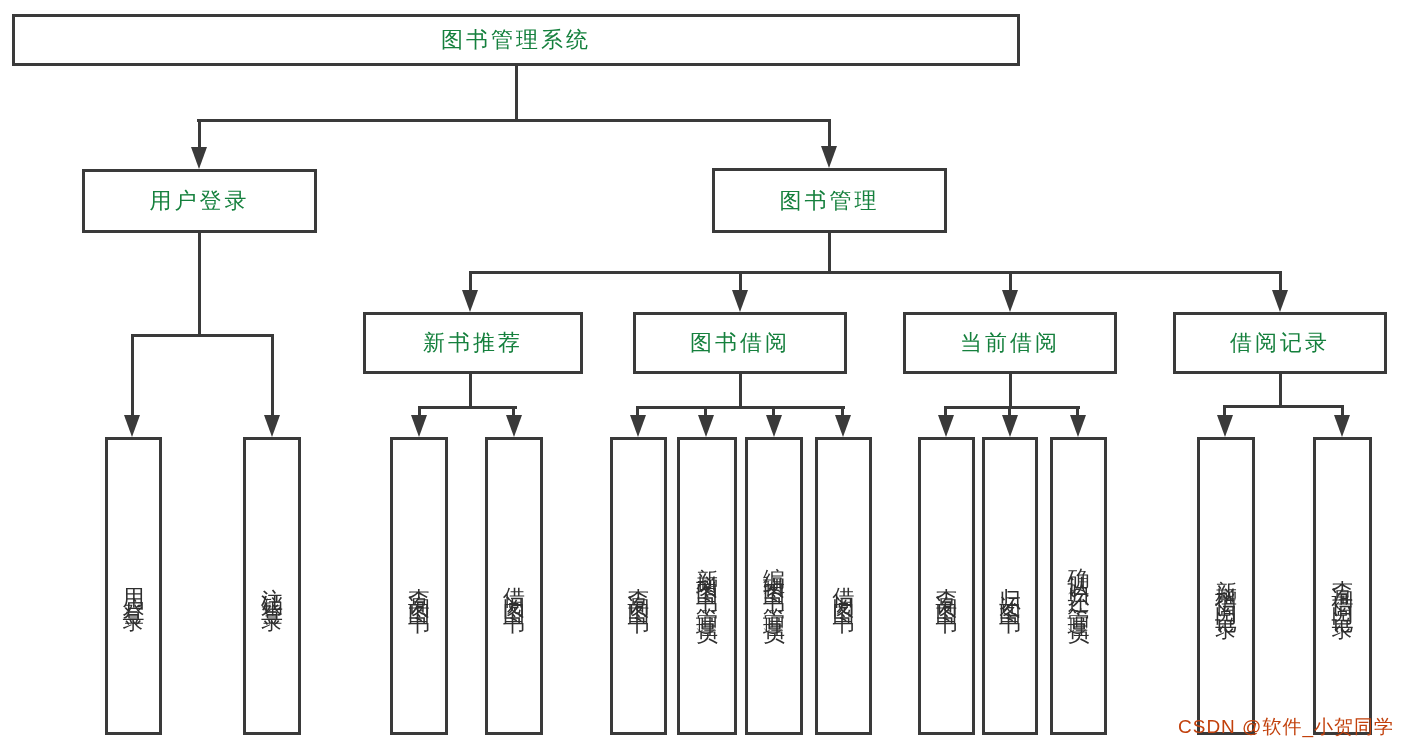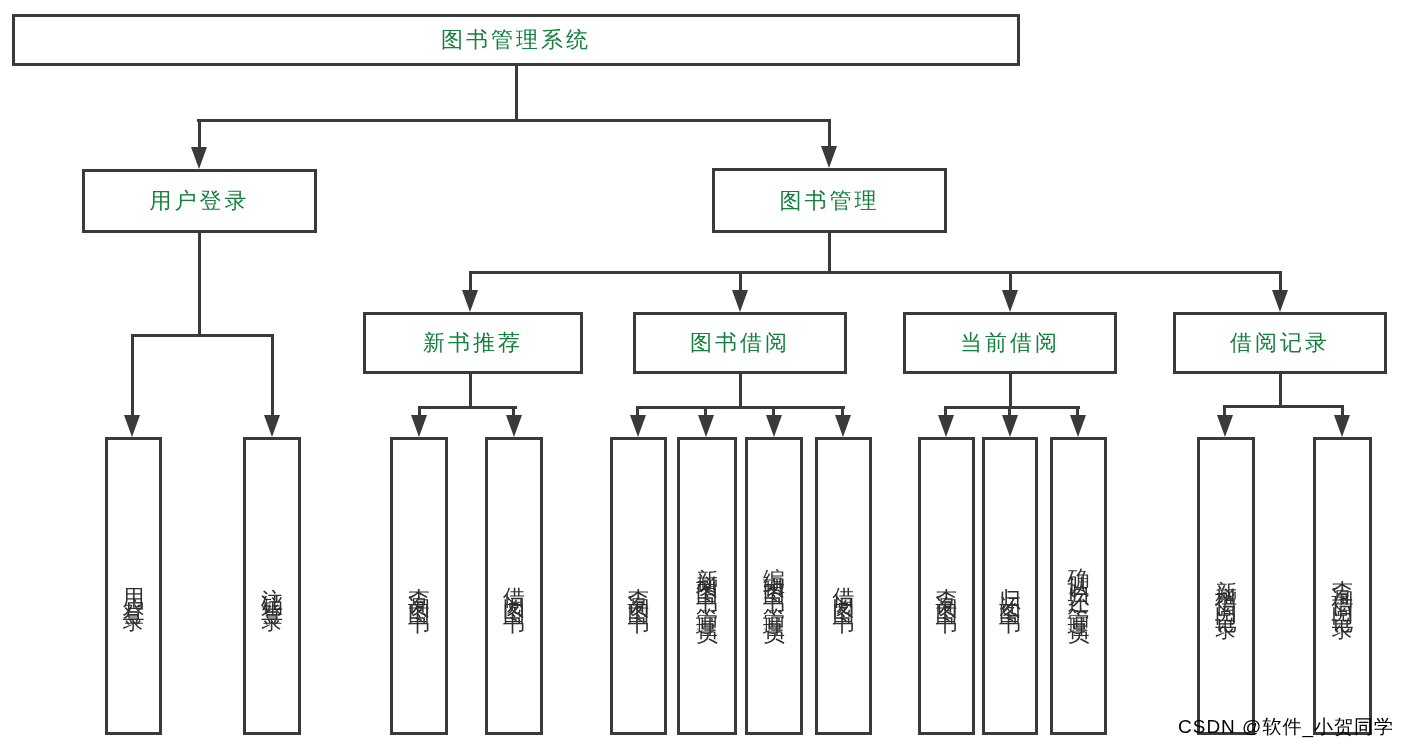--- a/index.html
+++ b/index.html
@@ -36,21 +36,21 @@
   .hline{position:absolute;height:3px;background:#3a3a3a;}
   .arrow{
     position:absolute;width:0;height:0;
     border-left:8px solid transparent;
     border-right:8px solid transparent;
     border-top:22px solid #3a3a3a;
   }
   .watermark{
     position:absolute;
     font-size:19px;
-    color:#000000;
+    color:#c2410c;
     letter-spacing:1px;
     white-space:nowrap;
   }
 </style>
 </head>
 <body>
 
 <div class="stage">
 
   <div class="box" style="left:12px;top:14px;width:1008px;height:52px">

